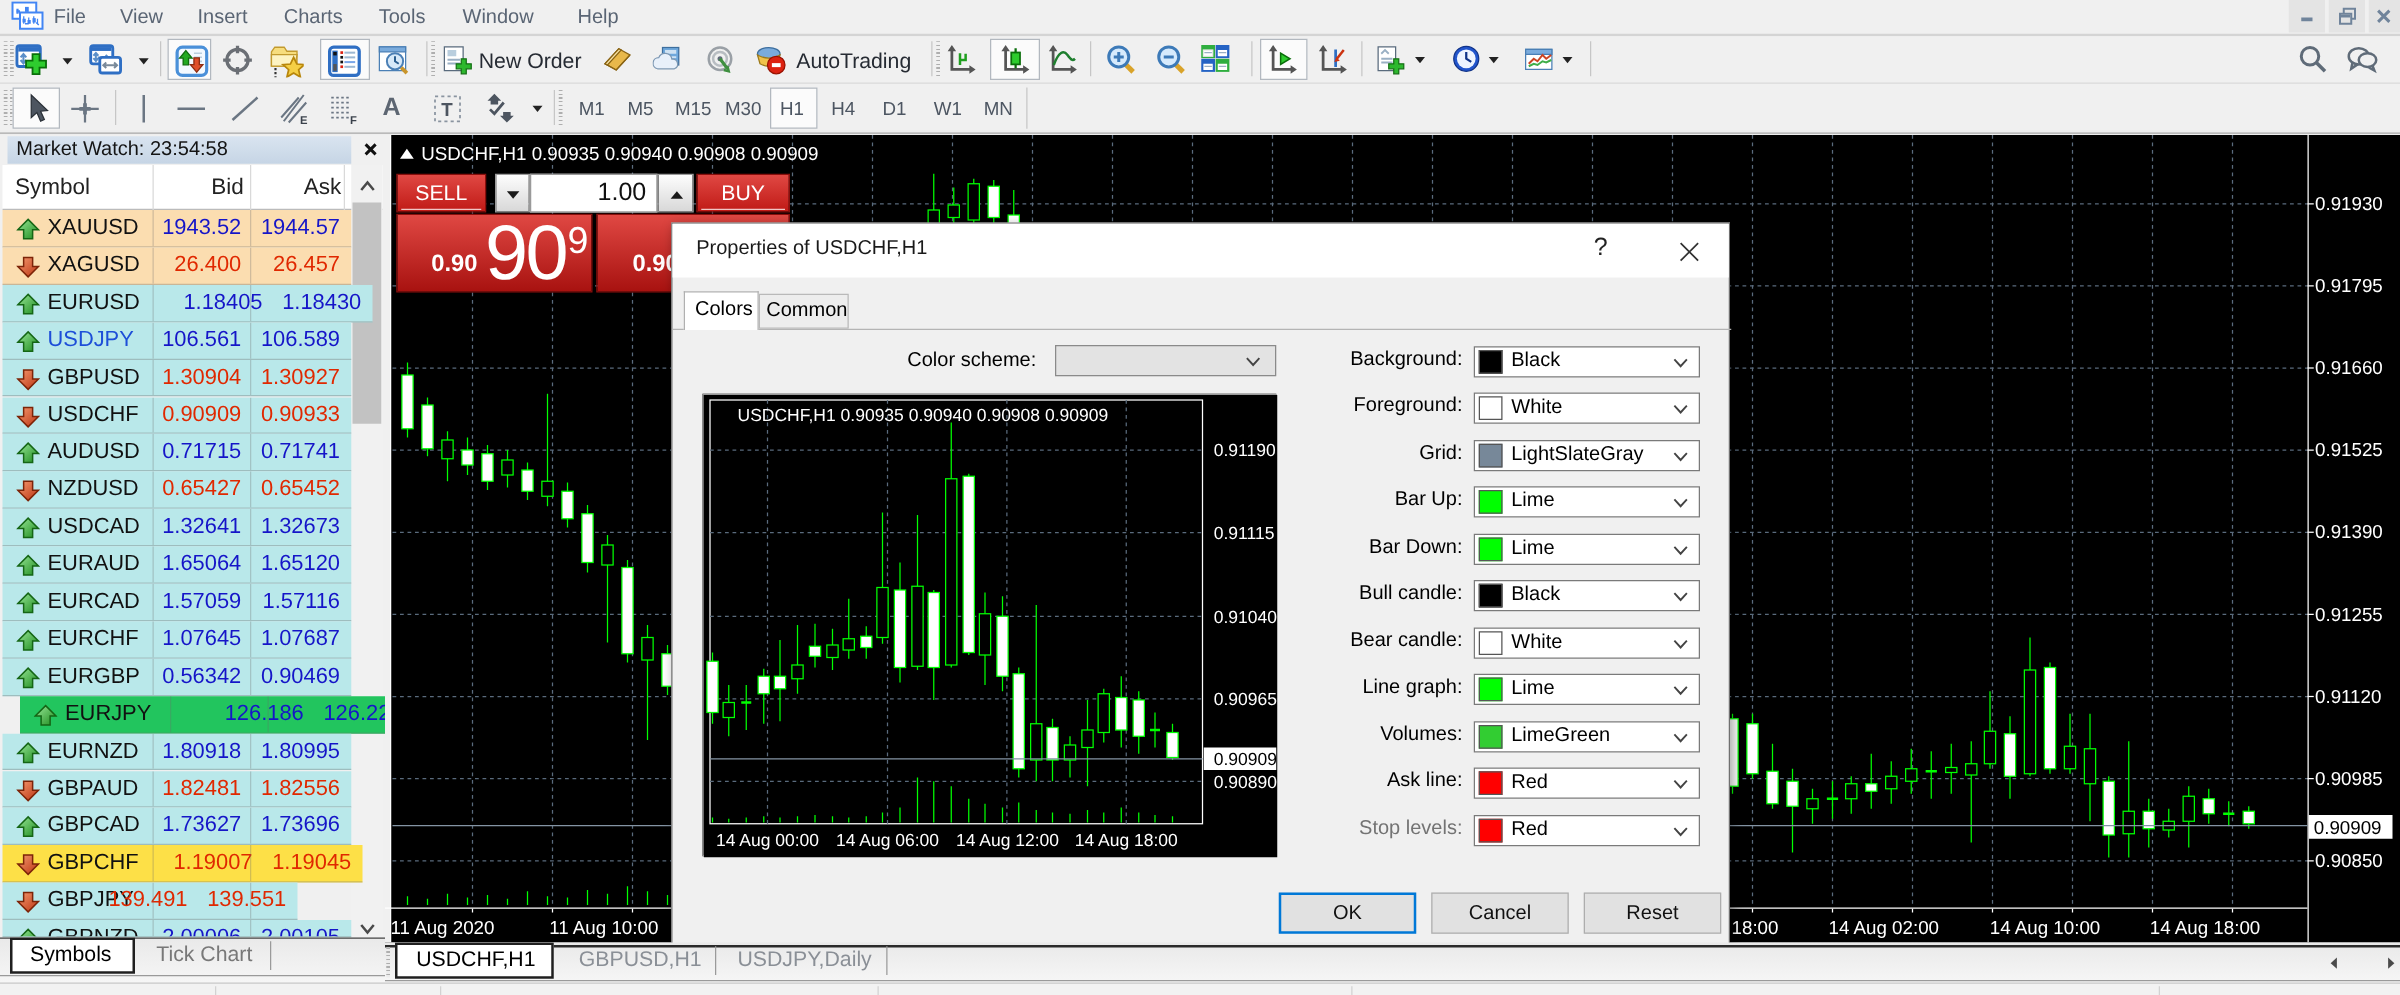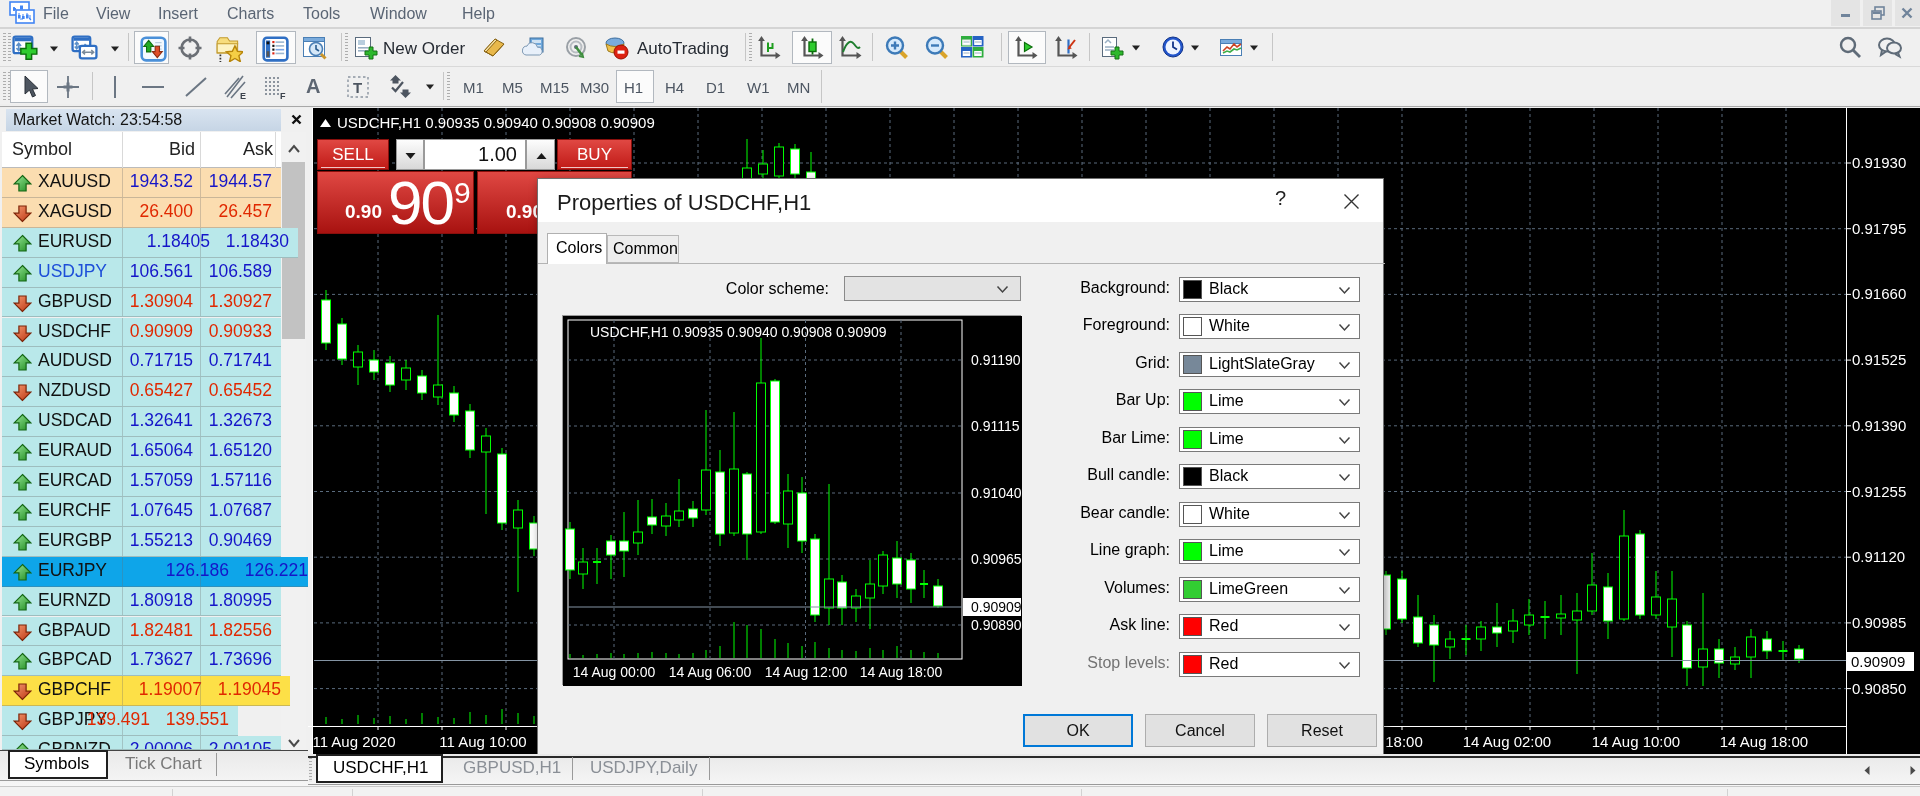--- a/index.html
+++ b/index.html
@@ -450,26 +450,26 @@
 <span style="position:absolute;right:88px;top:3px;font-size:17.5px;color:#1515c8;">1.07645</span>
 <span style="position:absolute;right:9px;top:3px;font-size:17.5px;color:#1515c8;">1.07687</span>
 <div style="position:absolute;left:120px;top:0;width:1px;height:100%;background:rgba(110,110,110,0.3);"></div>
 <div style="position:absolute;left:198px;top:0;width:1px;height:100%;background:rgba(110,110,110,0.3);"></div>
 </div>
 <div class="abs" style="left:2px;top:526.8px;width:279px;height:29.9px;background:#b9e8ea;overflow:hidden;border-bottom:1px solid rgba(110,110,110,0.35);">
 <svg style="position:absolute;left:11px;top:6px;" width="19" height="19" viewBox="0 0 19 19">
       <path d="M9.5 1.5 L17.8 9.8 H13.1 V17 H5.9 V9.8 H1.2 Z" fill="url(#gup)" stroke="#156615" stroke-width="1.2"></path>
     </svg>
 <span style="position:absolute;left:36px;top:3px;font-size:17.5px;color:#111;">EURGBP</span>
-<span style="position:absolute;right:88px;top:3px;font-size:17.5px;color:#1515c8;">1.55213</span>
+<span style="position:absolute;right:88px;top:3px;font-size:17.5px;color:#1515c8;">0.56342</span>
 <span style="position:absolute;right:9px;top:3px;font-size:17.5px;color:#1515c8;">0.90469</span>
 <div style="position:absolute;left:120px;top:0;width:1px;height:100%;background:rgba(110,110,110,0.3);"></div>
 <div style="position:absolute;left:198px;top:0;width:1px;height:100%;background:rgba(110,110,110,0.3);"></div>
 </div>
-<div class="abs" style="left:2px;top:556.7px;width:315px;height:29.9px;background:#0ea5e9;overflow:hidden;border-bottom:1px solid rgba(110,110,110,0.35);">
+<div class="abs" style="left:16px;top:556.7px;width:315px;height:29.9px;background:#22c55e;overflow:hidden;border-bottom:1px solid rgba(110,110,110,0.35);">
 <svg style="position:absolute;left:11px;top:6px;" width="19" height="19" viewBox="0 0 19 19">
       <path d="M9.5 1.5 L17.8 9.8 H13.1 V17 H5.9 V9.8 H1.2 Z" fill="url(#gup)" stroke="#156615" stroke-width="1.2"></path>
     </svg>
 <span style="position:absolute;left:36px;top:3px;font-size:17.5px;color:#111;">EURJPY</span>
 <span style="position:absolute;right:88px;top:3px;font-size:17.5px;color:#1515c8;">126.186</span>
 <span style="position:absolute;right:9px;top:3px;font-size:17.5px;color:#1515c8;">126.221</span>
 <div style="position:absolute;left:120px;top:0;width:1px;height:100%;background:rgba(110,110,110,0.3);"></div>
 <div style="position:absolute;left:198px;top:0;width:1px;height:100%;background:rgba(110,110,110,0.3);"></div>
 </div>
 <div class="abs" style="left:2px;top:586.6px;width:279px;height:29.9px;background:#b9e8ea;overflow:hidden;border-bottom:1px solid rgba(110,110,110,0.35);">
@@ -758,21 +758,21 @@
  <span style="position:absolute;left:27px;bottom:10px;font-size:19px;font-weight:bold;color:#fff;">0.90</span>
  <span style="position:absolute;left:70px;top:-5px;font-size:62px;color:#fff;letter-spacing:-2px;">90</span>
  <span style="position:absolute;left:136px;top:4px;font-size:30px;color:#fff;">9</span>
 </div>
 <div style="position:absolute;left:160px;top:32px;width:155px;height:63px;background:linear-gradient(to bottom,#e04843,#a81210);border:1px solid #8a0f0c;">
  <span style="position:absolute;left:28px;bottom:10px;font-size:19px;font-weight:bold;color:#fff;">0.90</span>
 </div>
 </div>
 <div class="abs" style="left:537px;top:178px;width:847px;height:580px;background:#f0f0f0;border:1px solid #707070;box-shadow:2px 3px 9px rgba(0,0,0,0.38);">
     <div style="position:absolute;left:0;top:0;width:845px;height:43px;background:#fff;"></div>
-    <div style="position:absolute;left:19px;top:11px;font-size:22px;color:#1a1a1a;">Properties of USDCHF,H1</div>
+    <div style="position:absolute;left:19px;top:11px;font-size:16px;color:#1a1a1a;">Properties of USDCHF,H1</div>
     <div style="position:absolute;left:737px;top:8px;font-size:20px;color:#222;">?</div>
     <svg style="position:absolute;left:805px;top:14px;" width="17" height="17" viewBox="0 0 17 17">
       <path d="M1.5 1.5 L15.5 15.5 M15.5 1.5 L1.5 15.5" stroke="#333" stroke-width="1.4"></path>
     </svg>
     <div style="position:absolute;left:0px;top:84px;width:847px;height:1px;background:#b4b4b4;"></div>
     <div style="position:absolute;left:69px;top:56px;width:72px;height:28px;background:#ededed;border:1px solid #b9b9b9;"></div>
     <div style="position:absolute;left:75px;top:61px;font-size:16px;color:#000;">Common</div>
     <div style="position:absolute;left:9px;top:54px;width:60px;height:31px;background:#fff;border:1px solid #b0b0b0;border-bottom:none;"></div>
     <div style="position:absolute;left:18px;top:60px;font-size:16px;color:#000;">Colors</div>
     <div style="position:absolute;right:554px;top:101px;font-size:16px;color:#000;">Color scheme:</div>
@@ -913,21 +913,21 @@
     <svg style="position:absolute;left:800px;top:181.5px;" width="13" height="9" viewBox="0 0 13 9">
       <path d="M1.5 1.5 L6.5 7 L11.5 1.5" fill="none" stroke="#444" stroke-width="1.5"></path>
     </svg>
     <div style="position:absolute;right:213px;top:212.0px;font-size:16px;color:#000;">Bar Up:</div>
     <div style="position:absolute;left:641px;top:210.0px;width:181px;height:25px;background:#fff;border:1px solid #7a7a7a;"></div>
     <div style="position:absolute;left:645px;top:213.0px;width:19px;height:19px;background:#00ff00;border:1px solid #555;"></div>
     <div style="position:absolute;left:671px;top:213.0px;font-size:16px;color:#000;">Lime</div>
     <svg style="position:absolute;left:800px;top:219.0px;" width="13" height="9" viewBox="0 0 13 9">
       <path d="M1.5 1.5 L6.5 7 L11.5 1.5" fill="none" stroke="#444" stroke-width="1.5"></path>
     </svg>
-    <div style="position:absolute;right:213px;top:249.5px;font-size:16px;color:#000;">Bar Lime:</div>
+    <div style="position:absolute;right:213px;top:249.5px;font-size:16px;color:#000;">Bar Down:</div>
     <div style="position:absolute;left:641px;top:247.5px;width:181px;height:25px;background:#fff;border:1px solid #7a7a7a;"></div>
     <div style="position:absolute;left:645px;top:250.5px;width:19px;height:19px;background:#00ff00;border:1px solid #555;"></div>
     <div style="position:absolute;left:671px;top:250.5px;font-size:16px;color:#000;">Lime</div>
     <svg style="position:absolute;left:800px;top:256.5px;" width="13" height="9" viewBox="0 0 13 9">
       <path d="M1.5 1.5 L6.5 7 L11.5 1.5" fill="none" stroke="#444" stroke-width="1.5"></path>
     </svg>
     <div style="position:absolute;right:213px;top:287.0px;font-size:16px;color:#000;">Bull candle:</div>
     <div style="position:absolute;left:641px;top:285.0px;width:181px;height:25px;background:#fff;border:1px solid #7a7a7a;"></div>
     <div style="position:absolute;left:645px;top:288.0px;width:19px;height:19px;background:#000000;border:1px solid #555;"></div>
     <div style="position:absolute;left:671px;top:288.0px;font-size:16px;color:#000;">Black</div>

